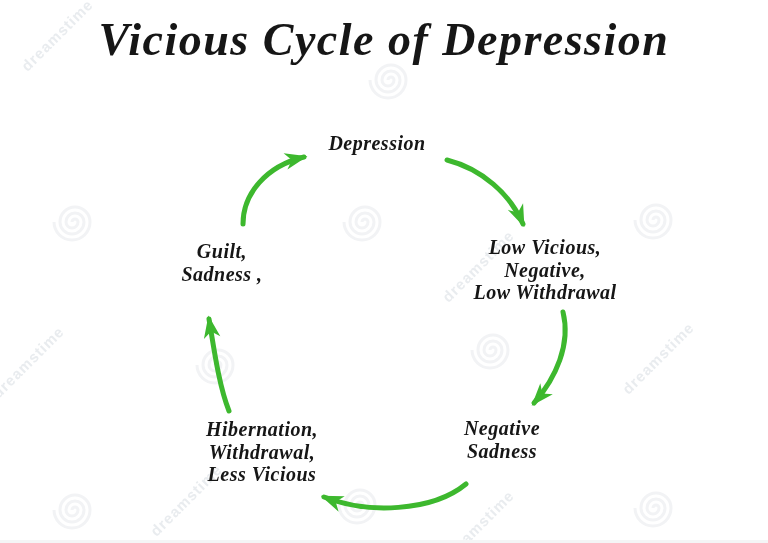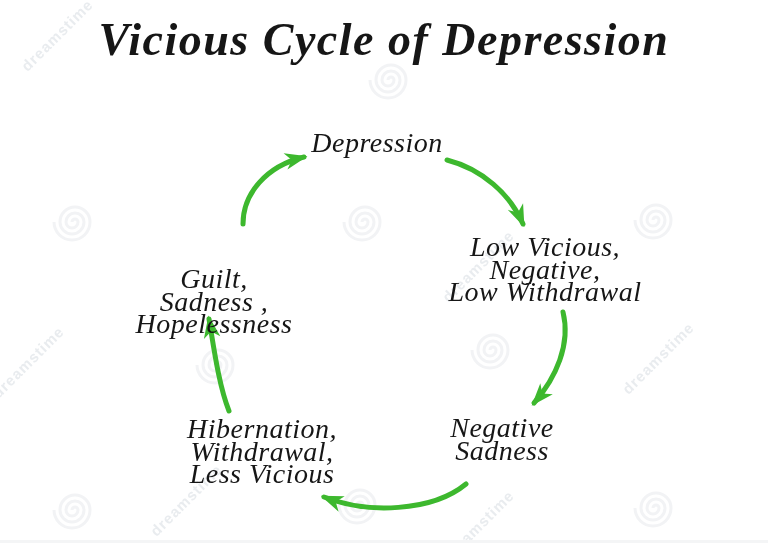--- a/index.html
+++ b/index.html
@@ -52,22 +52,22 @@
     line-height: 58px;
     letter-spacing: 1.5px;
     white-space: nowrap;
   }
   .node {
     position: absolute;
     z-index: 3;
     transform: translate(-50%, -50%);
     text-align: center;
     font-style: italic;
-    font-weight: normal;
-    font-size: 28px;
+    font-weight: bold;
+    font-size: 20px;
     line-height: 22.5px;
     letter-spacing: 0.5px;
     white-space: nowrap;
   }
 </style>
 </head>
 <body>
 
 <div class="stage">
 
@@ -126,19 +126,18 @@
     <div>Negative</div>
     <div>Sadness</div>
   </div>
 
   <div class="node" style="left:262px; top:452px;">
     <div>Hibernation,</div>
     <div>Withdrawal,</div>
     <div>Less Vicious</div>
   </div>
 
-  <div class="node" style="left:214px; top:262px;margin-top:40px;">
+  <div class="node" style="left:222px; top:262px;">
     <div>Guilt,</div>
     <div>Sadness ,</div>
-    <div>Hopelessness</div>
   </div>
 
 </div>
 
 </body></html>

